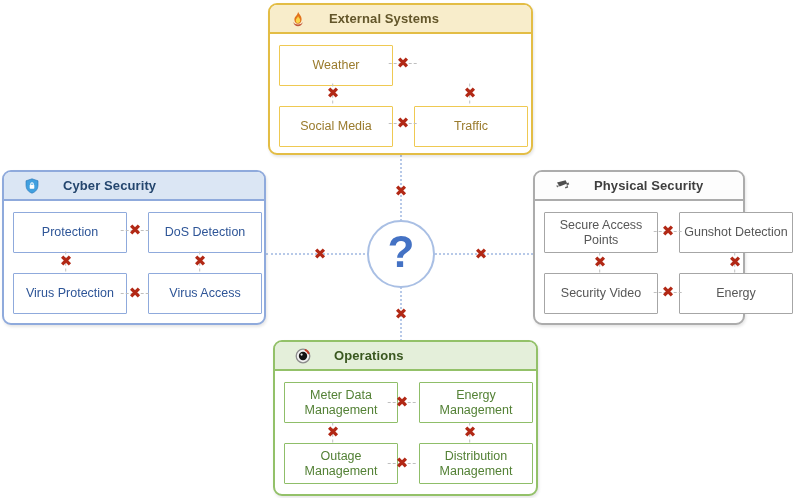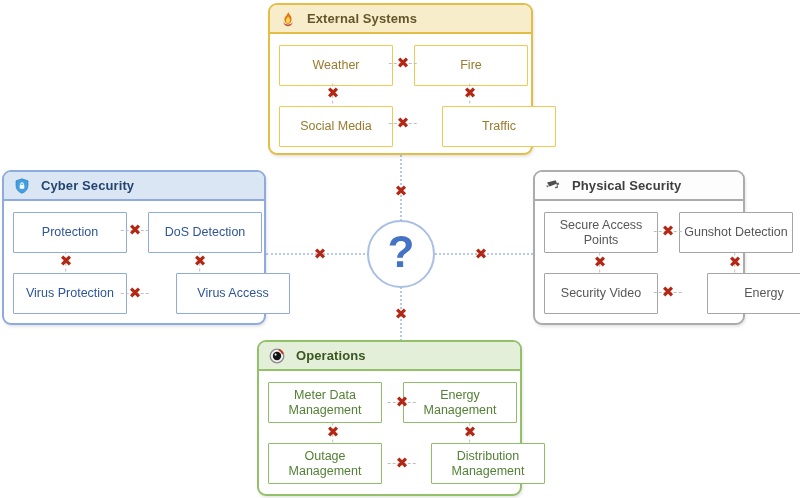--- a/index.html
+++ b/index.html
@@ -26,41 +26,41 @@
   .xh::before,.xv::before{content:"";position:absolute;left:50%;top:50%;transform:translate(-50%,-50%);z-index:-1;}
   .xh::before{width:28px;height:0;border-top:1.5px dashed #BFBFBF;}
   .xv::before{height:20px;width:0;border-left:1.5px dashed #BFBFBF;}
   
   .panel{
     position:absolute;background:#fff;border:2px solid var(--bd);border-radius:9px;
     box-shadow:1px 2px 3px rgba(0,0,0,.10);z-index:2;box-sizing:border-box;
   }
   .ph{
     height:27px;background:var(--hbg);border-bottom:2px solid var(--bd);
-    border-radius:7px 7px 0 0;display:flex;align-items:center;gap:11px;padding:0 9px;
+    border-radius:7px 7px 0 0;display:flex;align-items:center;gap:23px;padding:0 19px;
   }
   .ph .icon{width:17px;height:17px;display:flex;align-items:center;justify-content:center;}
   .pt{font-size:13px;font-weight:bold;color:var(--ttl);letter-spacing:.1px;}
   .node{
     position:absolute;width:114px;min-height:41px;background:#fff;
     border:1.5px solid var(--nbd);border-radius:1px;box-sizing:border-box;
     color:var(--ntx);font-size:12.5px;line-height:1.18;
     display:flex;align-items:center;justify-content:center;text-align:center;padding:2px 4px;
   }
-  .n1{left:9px;top:40px;} .n2{left:144px;top:40px;} .n3{left:9px;top:101px;} .n4{left:144px;top:101px;margin-left:28px;}
+  .n1{left:9px;top:40px;} .n2{left:144px;top:40px;} .n3{left:9px;top:101px;} .n4{left:144px;top:101px;}
   
   .t-gold {--bd:#E3BD45;--hbg:#F8EDCB;--ttl:#63562A;--nbd:#EFC952;--ntx:#9A7B2D;}
   .t-blue {--bd:#8FAADC;--hbg:#DBE6F4;--ttl:#24466E;--nbd:#8FAADC;--ntx:#2E5597;}
   .t-gray {--bd:#ACACAC;--hbg:#FDFDFD;--ttl:#3F3F3F;--nbd:#A6A6A6;--ntx:#575757;}
   .t-green{--bd:#93C169;--hbg:#E4EFDA;--ttl:#39571F;--nbd:#8FBE69;--ntx:#538135;}
   
   .p-external{left:268px;top:3px;width:265px;height:152px;}
   .p-cyber{left:2px;top:170px;width:264px;height:155px;}
   .p-physical{left:533px;top:170px;width:212px;height:155px;}
-  .p-operations{left:257px;top:340px;width:265px;height:156px;}
+  .p-operations{left:273px;top:340px;width:265px;height:156px;}
 </style>
 </head>
 <body>
 
 <div class="canvas">
 
   <div class="conn-v"></div>
   <div class="conn-h"></div>
 
   <div class="hub">
@@ -97,21 +97,20 @@
       <span class="icon">
         <svg width="16" height="16" viewBox="0 0 16 16">
           <path d="M8.2 0.8 C8.8 3.4 11.6 4.6 11.6 8.2 C11.6 10.9 10.1 12.7 8 12.7 C5.9 12.7 4.4 10.9 4.4 8.4 C4.4 5.6 7.4 4.8 8.2 0.8 Z" fill="#E2731B"></path>
           <path d="M8.1 5 C8.5 6.8 10.2 7.3 10.2 9.3 C10.2 11 9.2 12.1 8 12.1 C6.8 12.1 5.8 11 5.8 9.4 C5.8 7.6 7.6 6.9 8.1 5 Z" fill="#F9D64A"></path>
           <path d="M3.2 11 C4.5 12.8 6 13.5 8 13.5 C10 13.5 11.5 12.8 12.8 11 C12 14 10.2 15.2 8 15.2 C5.8 15.2 4 14 3.2 11 Z" fill="#C2563B"></path>
         </svg>
       </span>
       <span class="pt">External Systems</span>
     </header>
     <div class="node n1">Weather</div>
-    <div class="node n2">Fire</div>
     <div class="node n3">Social Media</div>
     <div class="node n4">Traffic</div>
   </section>
 
   <section class="panel t-blue p-cyber">
     <header class="ph">
       <span class="icon">
         <svg width="16" height="16" viewBox="0 0 16 16">
           <path d="M8 0.8 L14 2.8 V7 C14 11.4 11.4 14.1 8 15.2 C4.6 14.1 2 11.4 2 7 V2.8 Z" fill="#41A0DF" stroke="#2E75B6" stroke-width="0.6"></path>
           <rect x="5.7" y="6.9" width="4.6" height="3.8" rx="0.7" fill="#ffffff"></rect>

